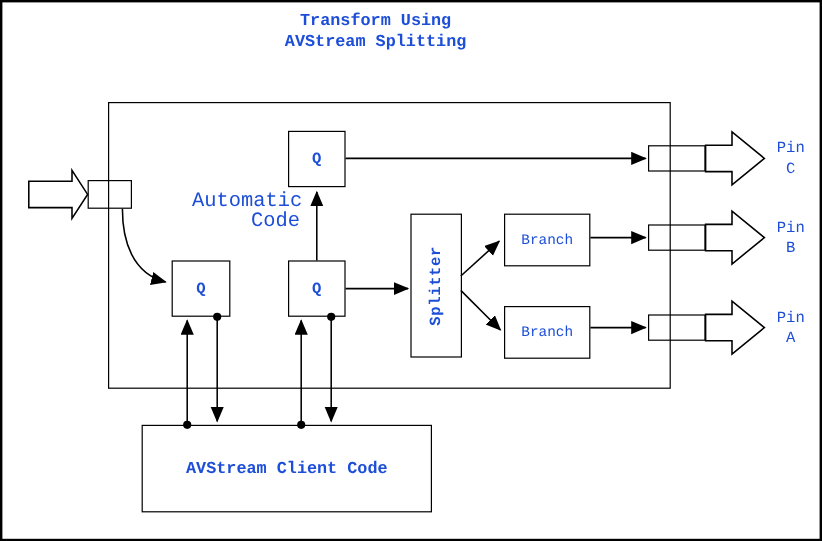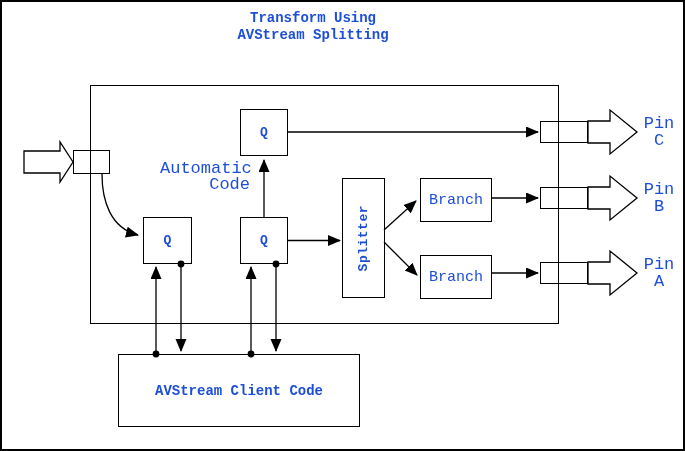--- a/index.html
+++ b/index.html
@@ -23,34 +23,34 @@
     box-sizing:border-box;
     background:transparent;
     display:flex; align-items:center; justify-content:center;
     text-align:center;
   }
   .title {
     position:absolute; left:223px; top:10px; width:180px;
     text-align:center; font-size:14px; font-weight:bold; line-height:17px;
   }
   .q-label { font-size:13px; font-weight:bold; }
-  .branch-label { font-size:15px; }
+  .branch-label { font-size:12px; }
   .splitter-label {
     font-size:13px; font-weight:bold;
     writing-mode:vertical-rl; transform:rotate(180deg);
     letter-spacing:0.5px;
   }
   .client-label { font-size:14px; font-weight:bold;text-align:center; }
   .autocopy {
     position:absolute; left:160px; top:161px; width:90px;
     text-align:right; font-size:17px; line-height:16px;
   }
   .pin-label {
     position:absolute; left:641px; width:36px;
-    text-align:center; font-size:17px; line-height:17px;
+    text-align:center; font-size:13px; line-height:17px;
   }
   .pin-label span { display:block; }
   svg.overlay {
     position:absolute; left:0; top:0; width:685px; height:451px;
     pointer-events:none;
   }
   .line { stroke:#000; stroke-width:1.3px; fill:none; }
   .blockarrow { fill:#ffffff; stroke:#000; stroke-width:1.3px; }
   .dot { fill:#000; stroke:none; }
 </style>

